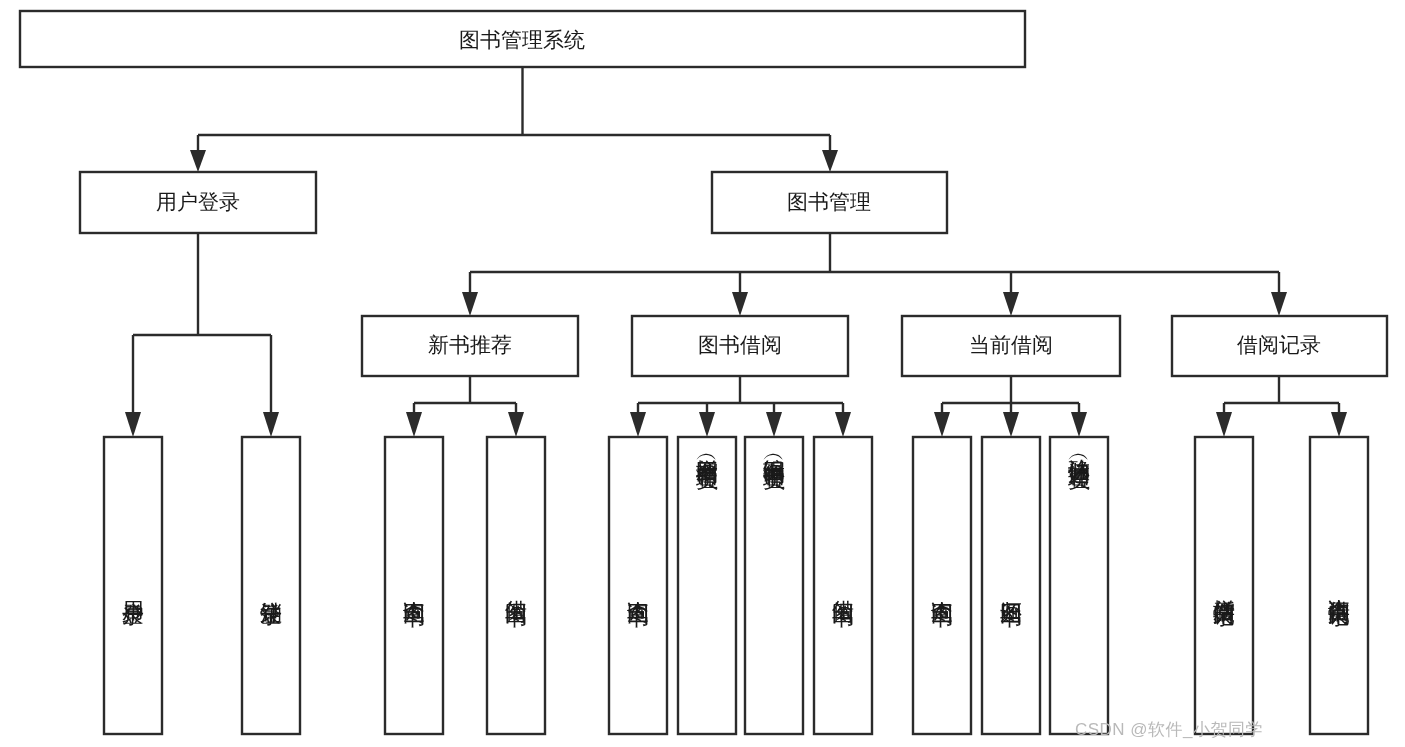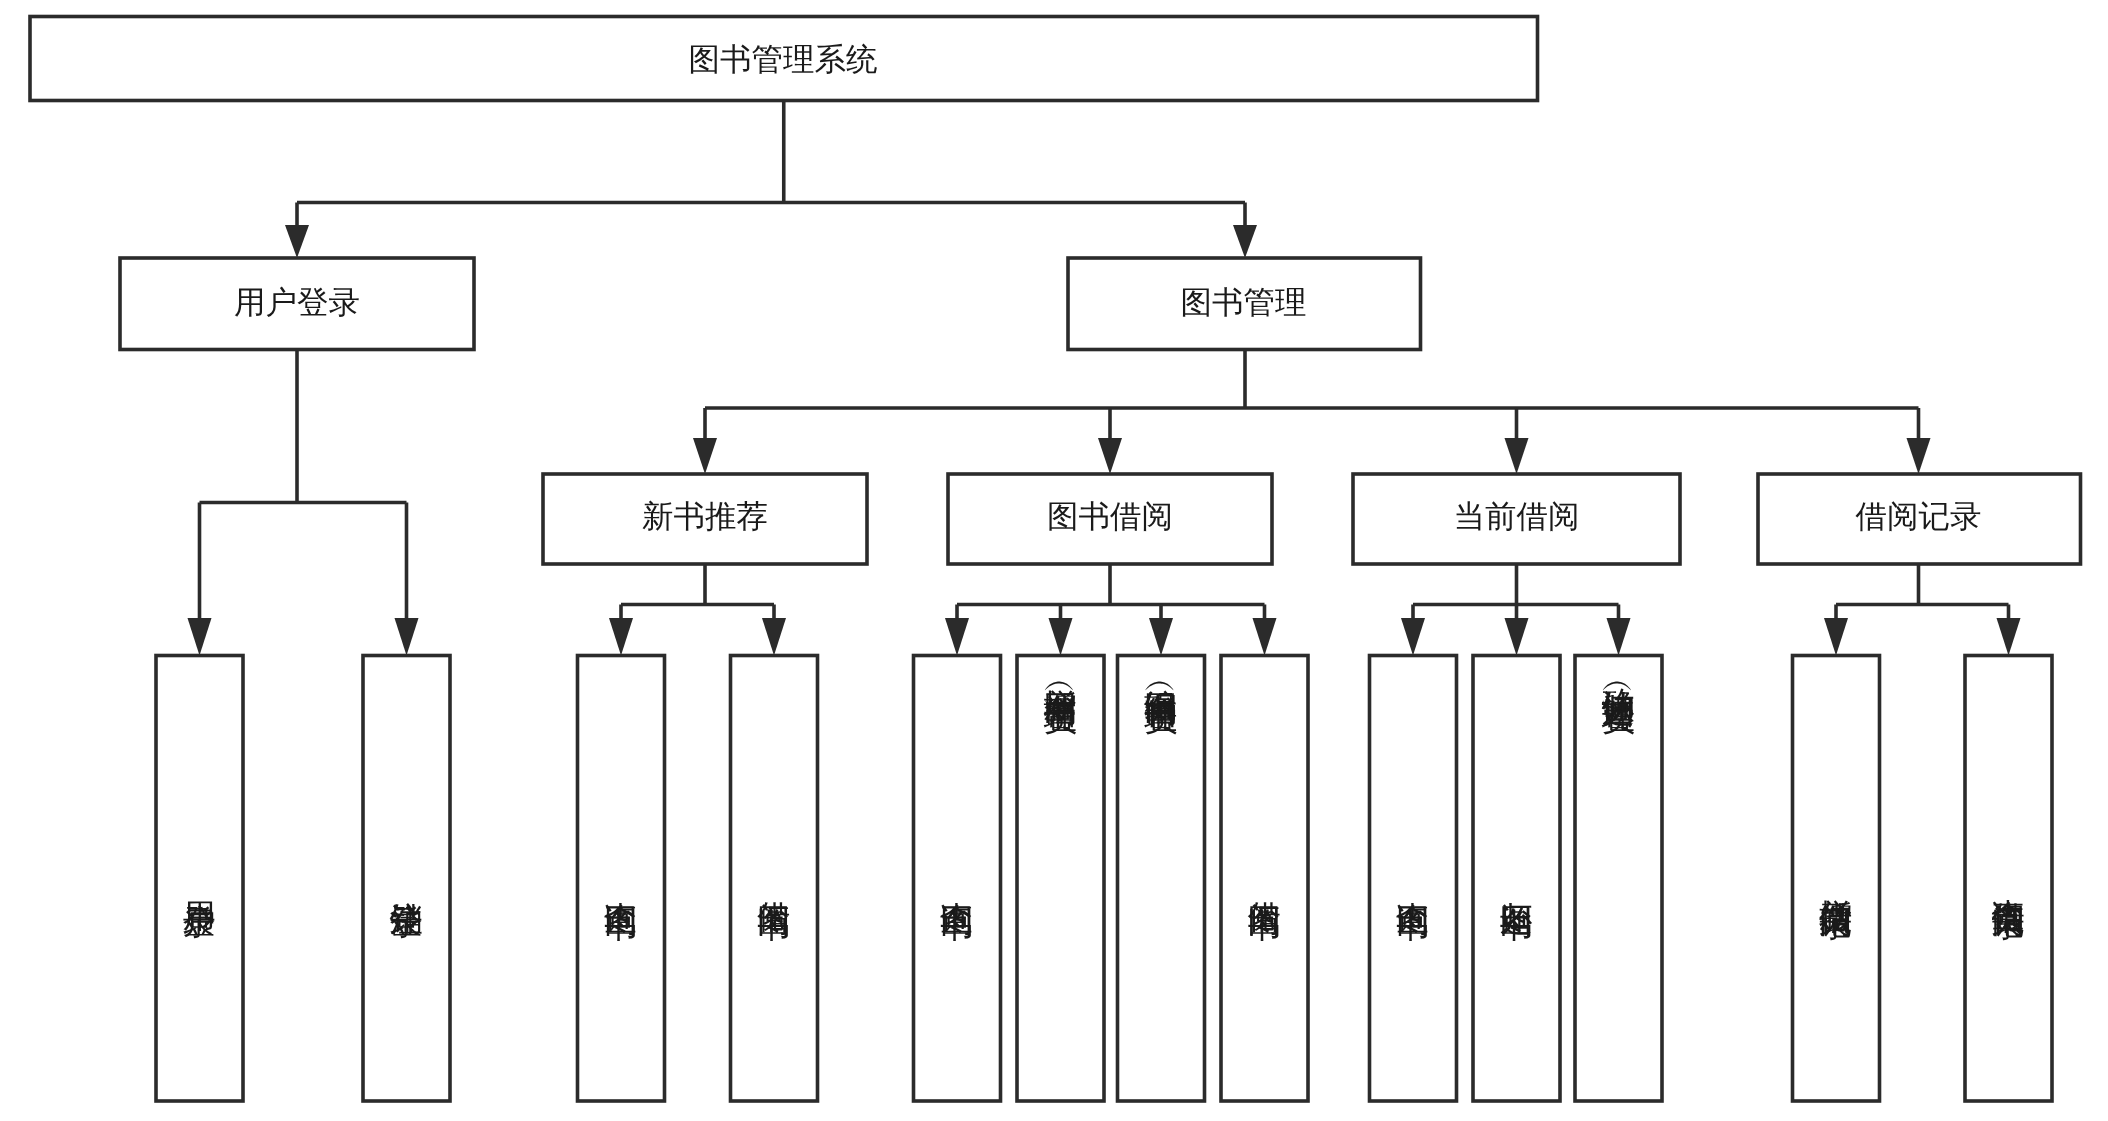--- a/index.html
+++ b/index.html
@@ -241,13 +241,14 @@
     <span class="leaf-label" style="padding-top:4px;">确认归还（管理员）</span>
   </div>
 
   <div class="leaf-label-wrap" style="left:1195px; top:437px; width:58px; height:297px;">
     <span class="leaf-label">新增借阅记录</span>
   </div>
   <div class="leaf-label-wrap" style="left:1310px; top:437px; width:58px; height:297px;">
     <span class="leaf-label">查询借阅记录</span>
   </div>
 
+  <div class="watermark">CSDN @软件_小贺同学</div>
 </div>
 
 </body></html>

